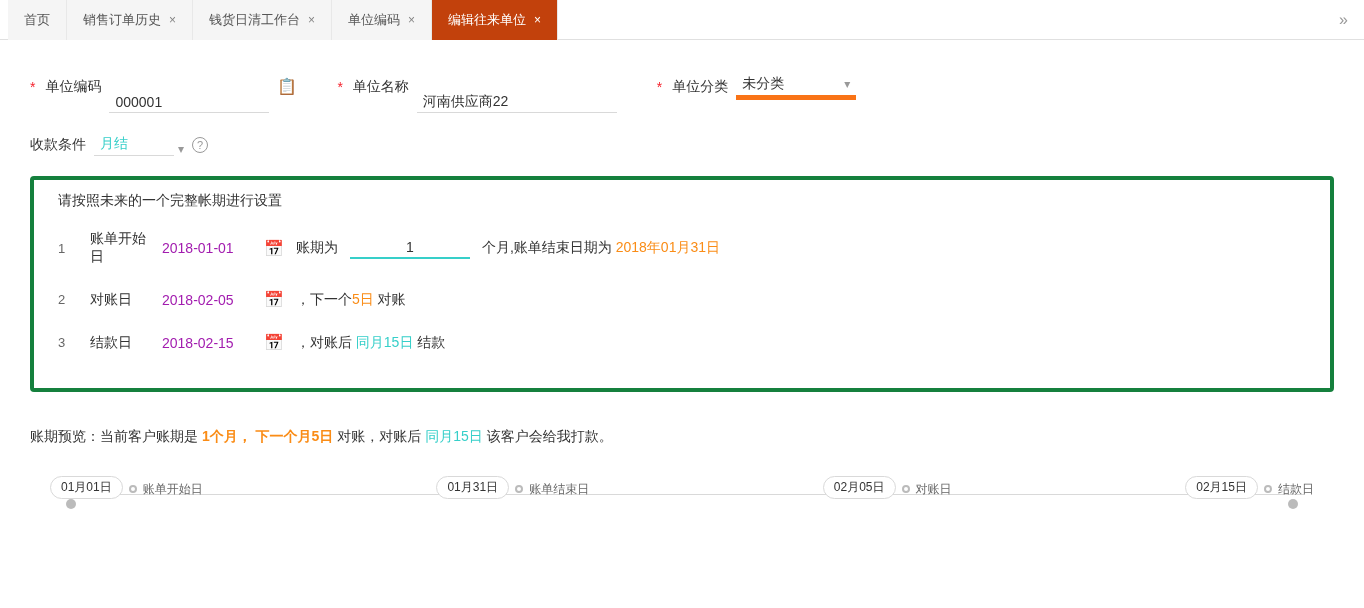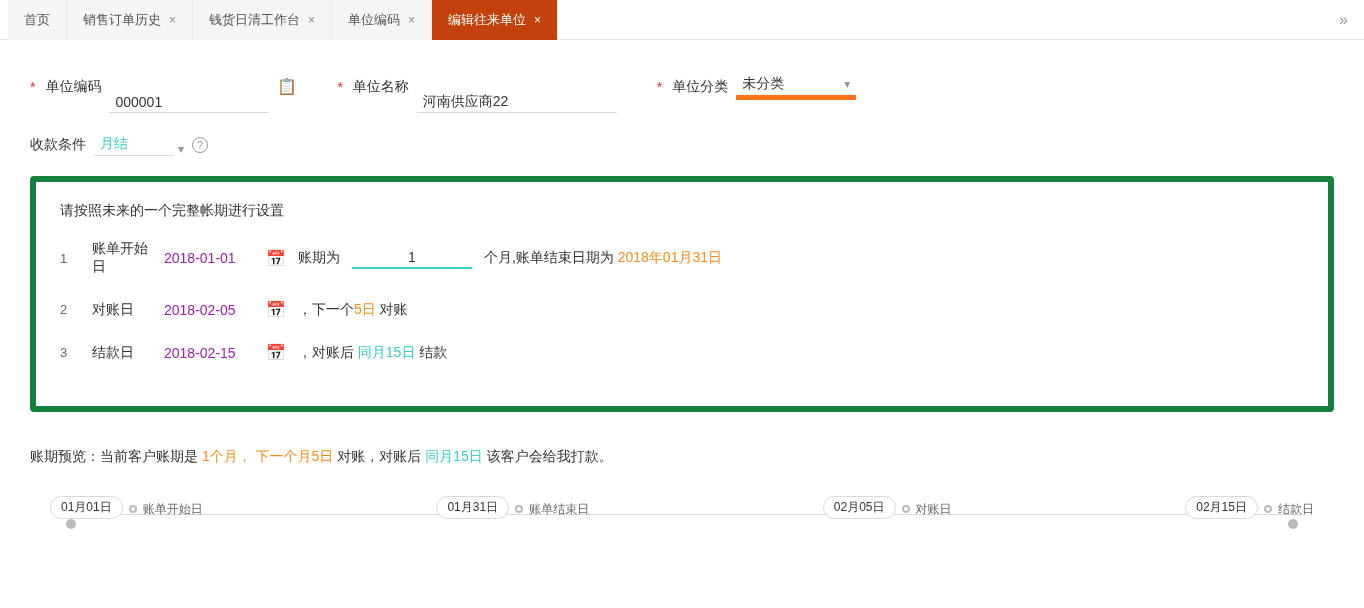--- a/index.html
+++ b/index.html
@@ -161,23 +161,23 @@
       height: 16px;
       border-radius: 50%;
       border: 1px solid #999;
       color: #999;
       font-size: 11px;
       cursor: pointer;
     }
 
     
     .period-box {
-      border: 6px solid #15803d;
+      border: 4px solid #15803d;
       border-radius: 4px;
-      padding: 20px 24px;
+      padding: 12px 24px;
       margin-bottom: 20px;
     }
     .period-title {
       font-size: 14px;
       color: #333;
       margin-bottom: 20px;
     }
     .period-row {
       display: flex;
       align-items: center;
@@ -216,21 +216,21 @@
 
     
     .preview-section {
       padding: 16px 0;
     }
     .preview-text {
       font-size: 14px;
       color: #333;
       margin-bottom: 20px;
     }
-    .preview-text .orange { color: #fa8c16; }
+    .preview-text .orange { color: #fa8c16; font-weight: bold; }
     .preview-text .teal { color: #36cfc9; }
     .timeline-items {
       display: flex;
       justify-content: space-between;
       width: 100%;
       position: relative;
       z-index: 1;
     }
     .timeline-item {
       display: flex;

